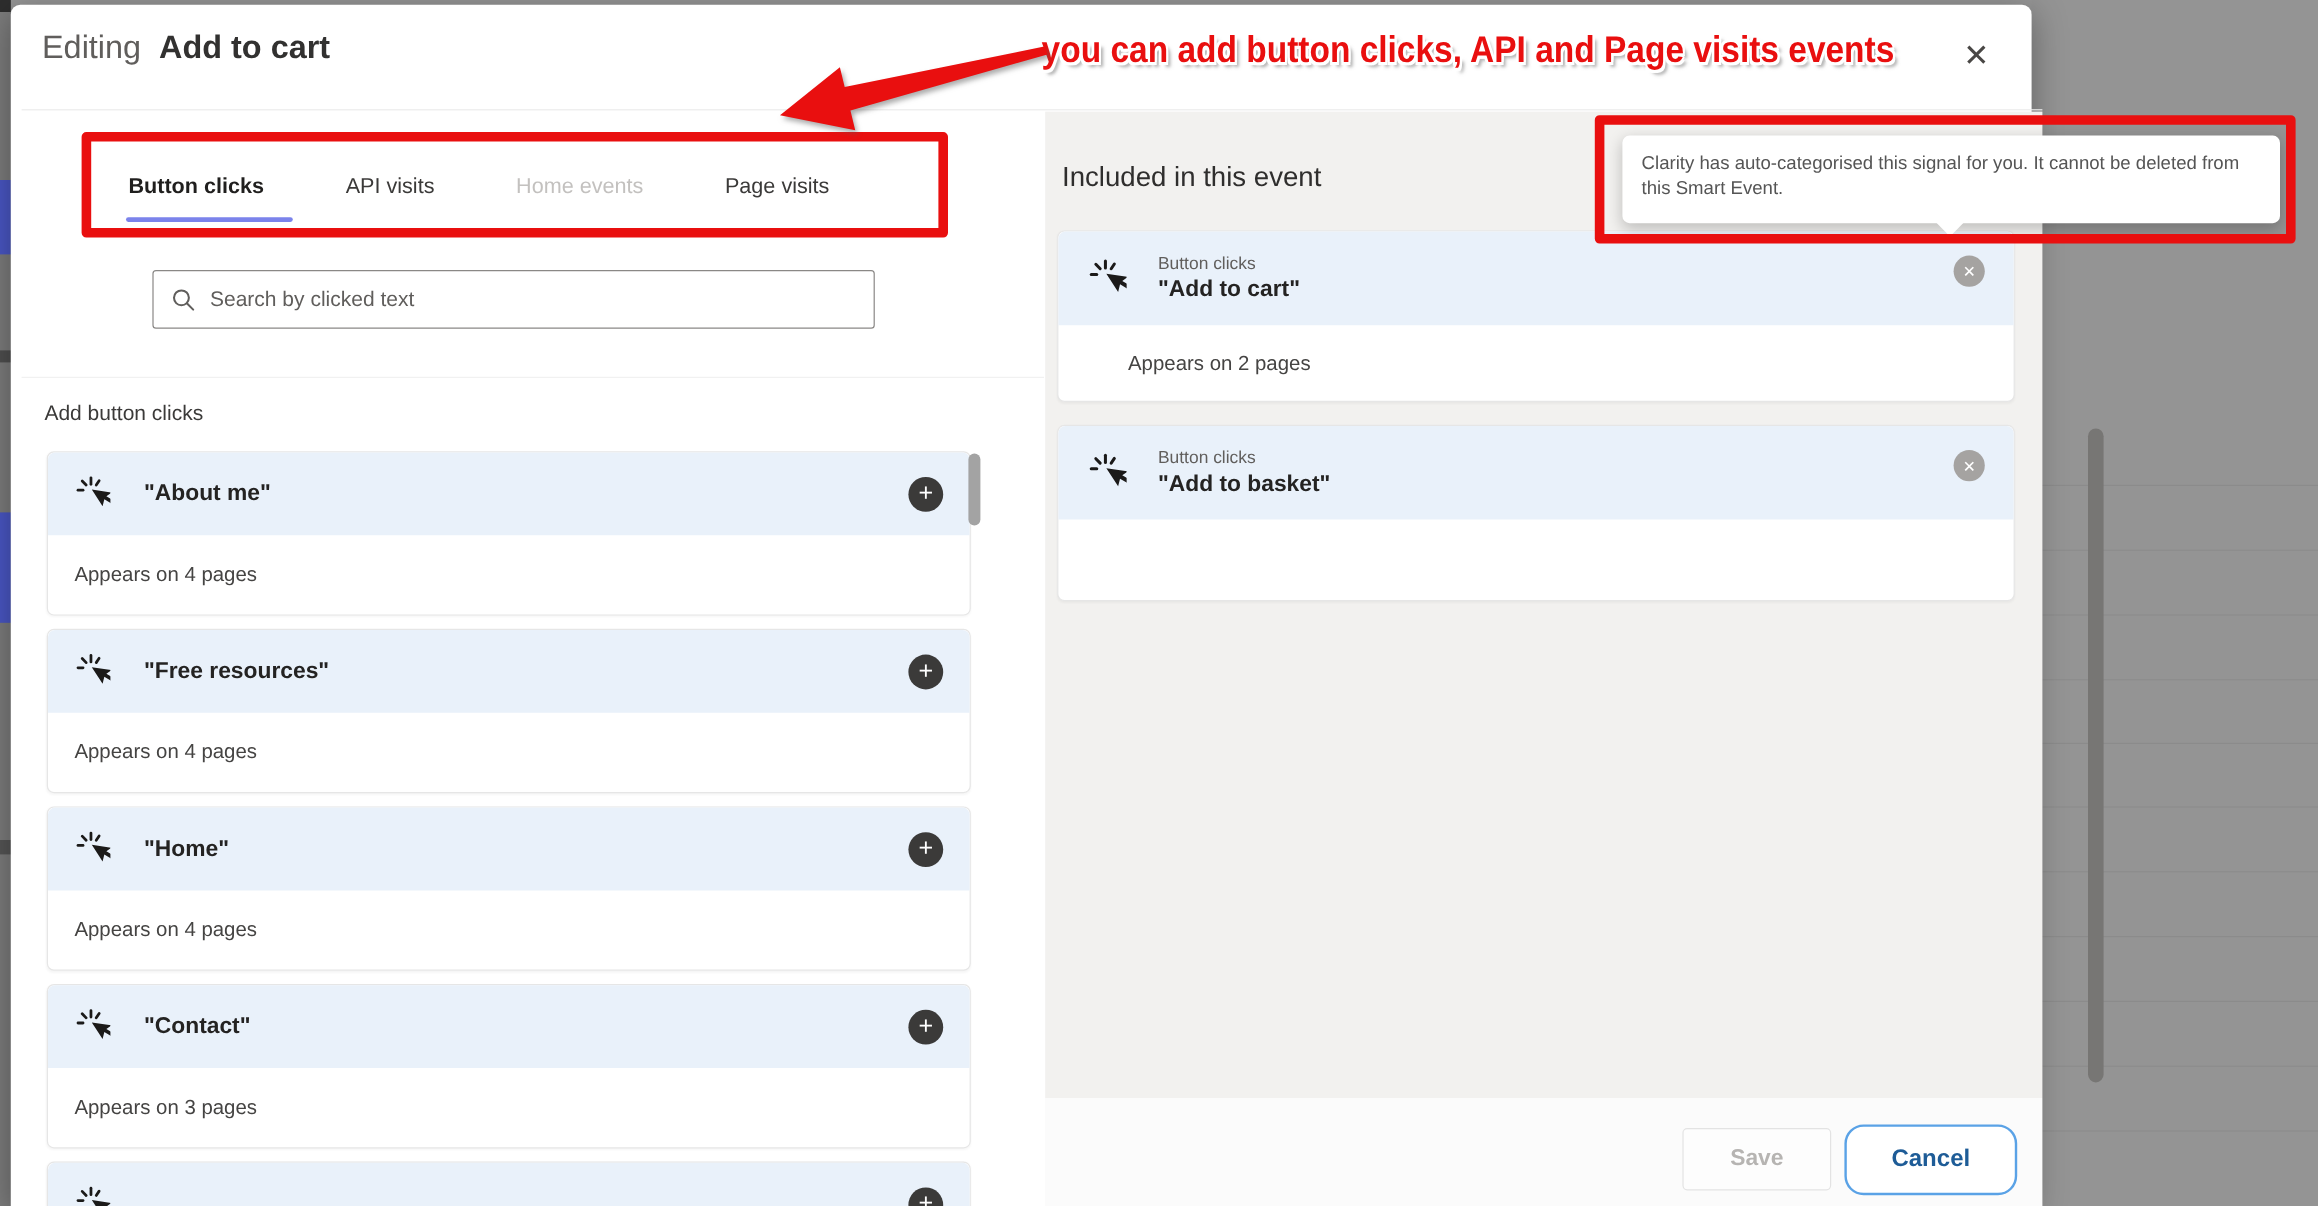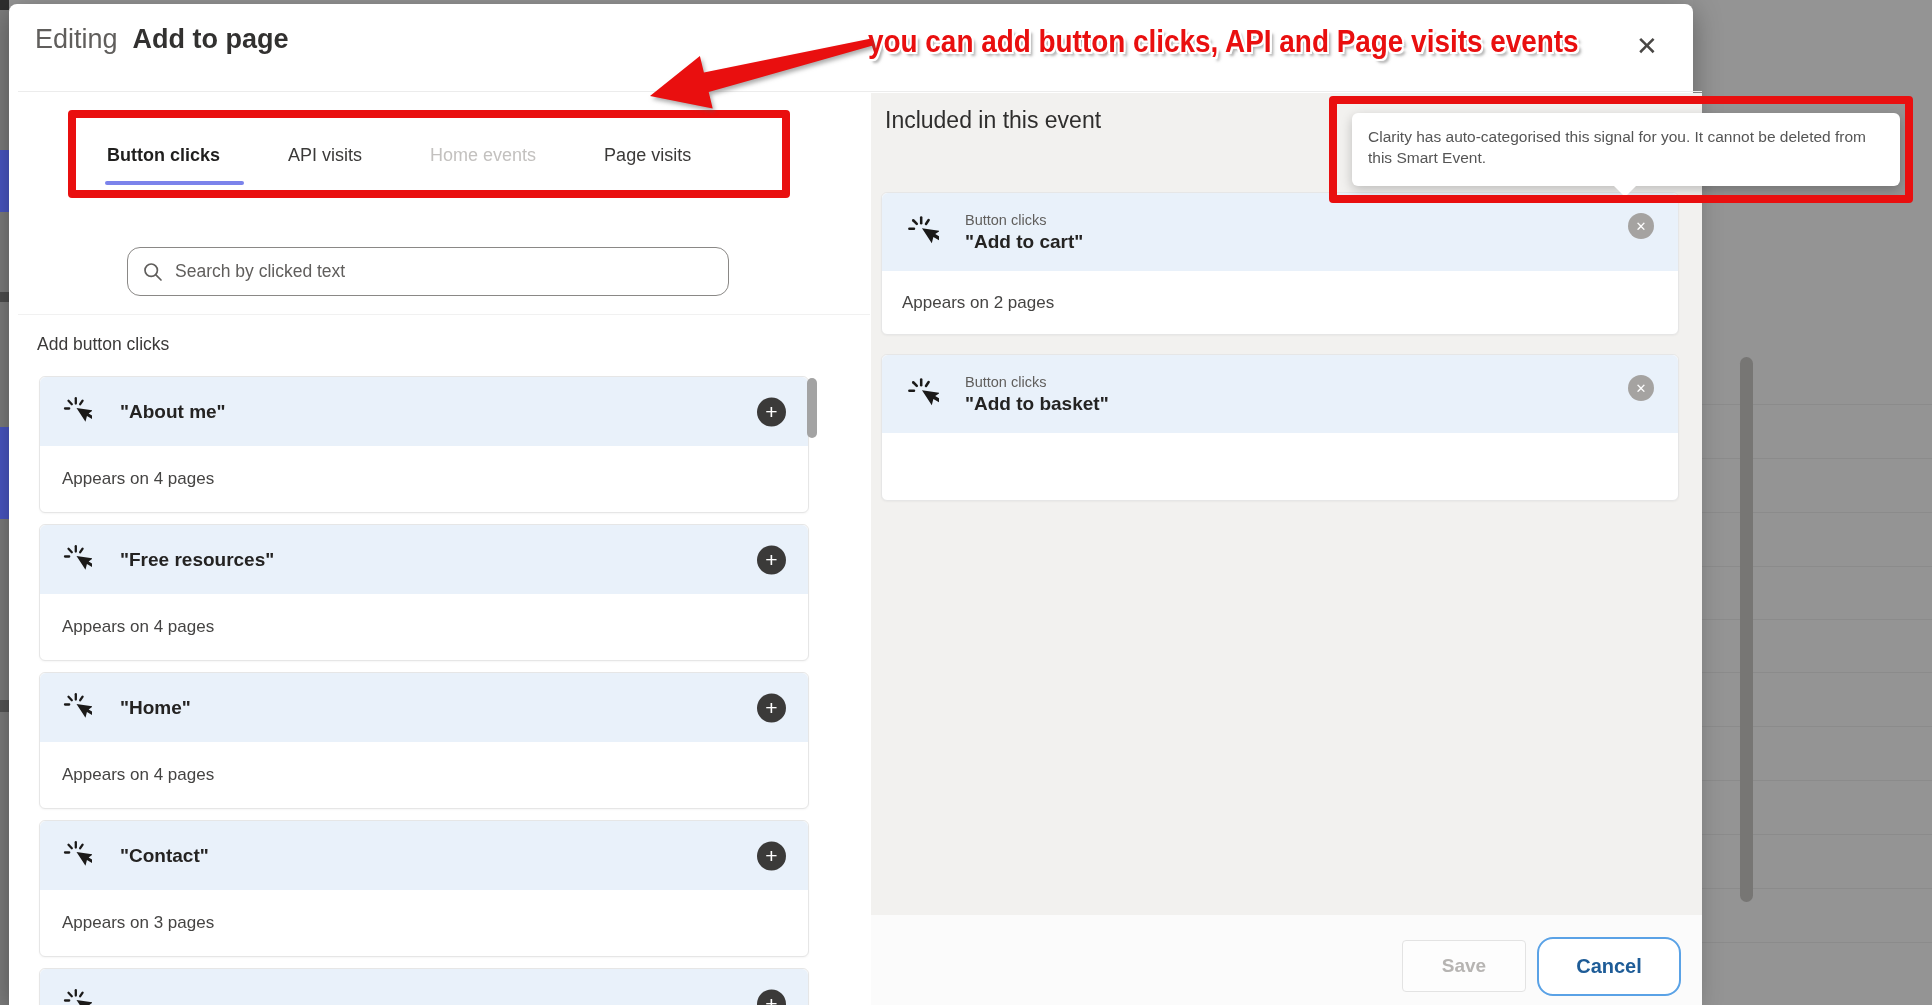--- a/index.html
+++ b/index.html
@@ -26,21 +26,21 @@
 
   
   #tabs{left:84px;top:129px;height:44px;display:flex;gap:40px;align-items:center;}
   .tab{padding:0 14px;font-size:18px;color:#3b3a39;cursor:pointer;white-space:nowrap;}
   .tab.active{font-weight:700;color:#201f1e;}
   .tab.disabled{color:#c3c1bf;}
   #tab-underline{left:96px;top:177px;width:139px;height:4px;background:#7b83eb;border-radius:2px;}
 
   
   #search-box{left:118px;top:221px;width:600px;height:47px;border:1px solid #8a8886;
-        border-radius:13px;background:#fff;display:flex;align-items:center;margin-top:22px;}
+        border-radius:3px;background:#fff;display:flex;align-items:center;}
   #search-box svg{margin-left:15px;flex:0 0 auto;}
   #search-input{border:none;outline:none;flex:1;height:100%;margin-left:10px;
         font-size:17.5px;color:#323130;font-family:"Liberation Sans",sans-serif;background:transparent;}
   #search-input::placeholder{color:#605e5c;opacity:1;}
   #list-divider{left:9px;top:310px;width:852px;height:1px;background:#f1f1f1;}
   #section-label{left:28px;top:330px;font-size:17.5px;color:#3b3a39;}
 
   
   .card{position:absolute;background:#fff;border:1px solid #e6e6e6;border-radius:6px;
         box-shadow:0 1px 2px rgba(0,0,0,.04);}
@@ -60,27 +60,27 @@
 
   
   .lcard{left:30px;width:768px;height:135px;}
   .lcard .card-head{height:69px;}
   .lcard .card-body{height:66px;padding-left:22px;}
   .lcard .cc-icon{margin-left:22px;}
   .lcard .label-quoted{margin-left:28px;}
 
   
   #right-panel{left:862px;top:89px;width:831px;height:822px;background:#f2f1ef;}
-  #right-header{left:876px;top:103px;font-size:23px;color:#2f2e2d;}
+  #right-header{left:876px;top:130px;font-size:23px;color:#2f2e2d;}
   .rcard{left:872px;width:796px;}
   .rcard .card-head{flex-direction:row;}
   .rcard .cc-icon{margin-left:24px;}
   .rcard .head-text{margin-left:26px;display:flex;flex-direction:column;justify-content:center;}
   .rcard .cat{font-size:14.5px;color:#605e5c;margin-bottom:3px;}
-  .rcard .card-body{padding-left:20px;}
+  .rcard .card-body{padding-left:58px;}
 
   
   #footer{left:862px;top:911px;width:831px;height:94px;background:#fbfbfb;}
   #save-btn{left:1393px;top:936px;width:122px;height:50px;background:#fdfdfd;border:1px solid #e3e3e3;
         border-radius:4px;color:#b6b4b2;font-size:19px;font-weight:600;
         display:flex;align-items:center;justify-content:center;}
   #cancel-btn{left:1528px;top:933px;width:140px;height:55px;background:#fff;border:2px solid #5aa2e6;
         border-radius:16px;color:#1e5c97;font-size:20px;font-weight:700;
         display:flex;align-items:center;justify-content:center;cursor:pointer;}
 
@@ -143,21 +143,21 @@
     <div class="bg-row-line" style="top:834px"></div>
       <div class="bg-row-line" style="top:888px"></div>
     <div class="bg-row-line" style="top:942px"></div>
     <div id="bg-scroll-thumb"></div>
   </div>
 
   <div id="modal" class="abs">
 
     <div id="title" class="abs">
       <span>Editing</span>&nbsp;
-      <b>Add to page</b>
+      <b>Add to cart</b>
     </div>
     <div id="close-btn" class="abs">✕</div>
     <div id="header-divider" class="abs"></div>
 
     <div id="tabs" class="abs">
       <div class="tab active">Button clicks</div>
       <div class="tab">API visits</div>
       <div class="tab disabled">Home events</div>
       <div class="tab">Page visits</div>
     </div>

